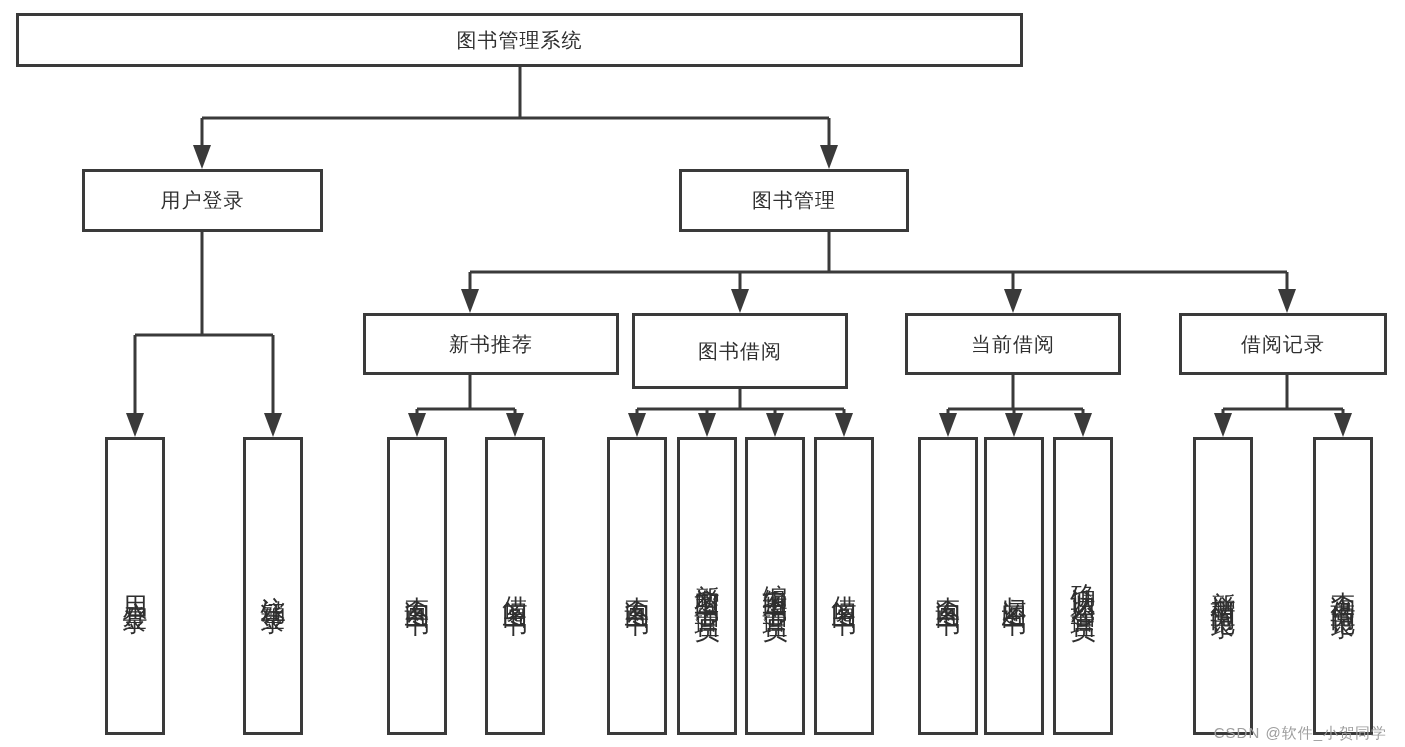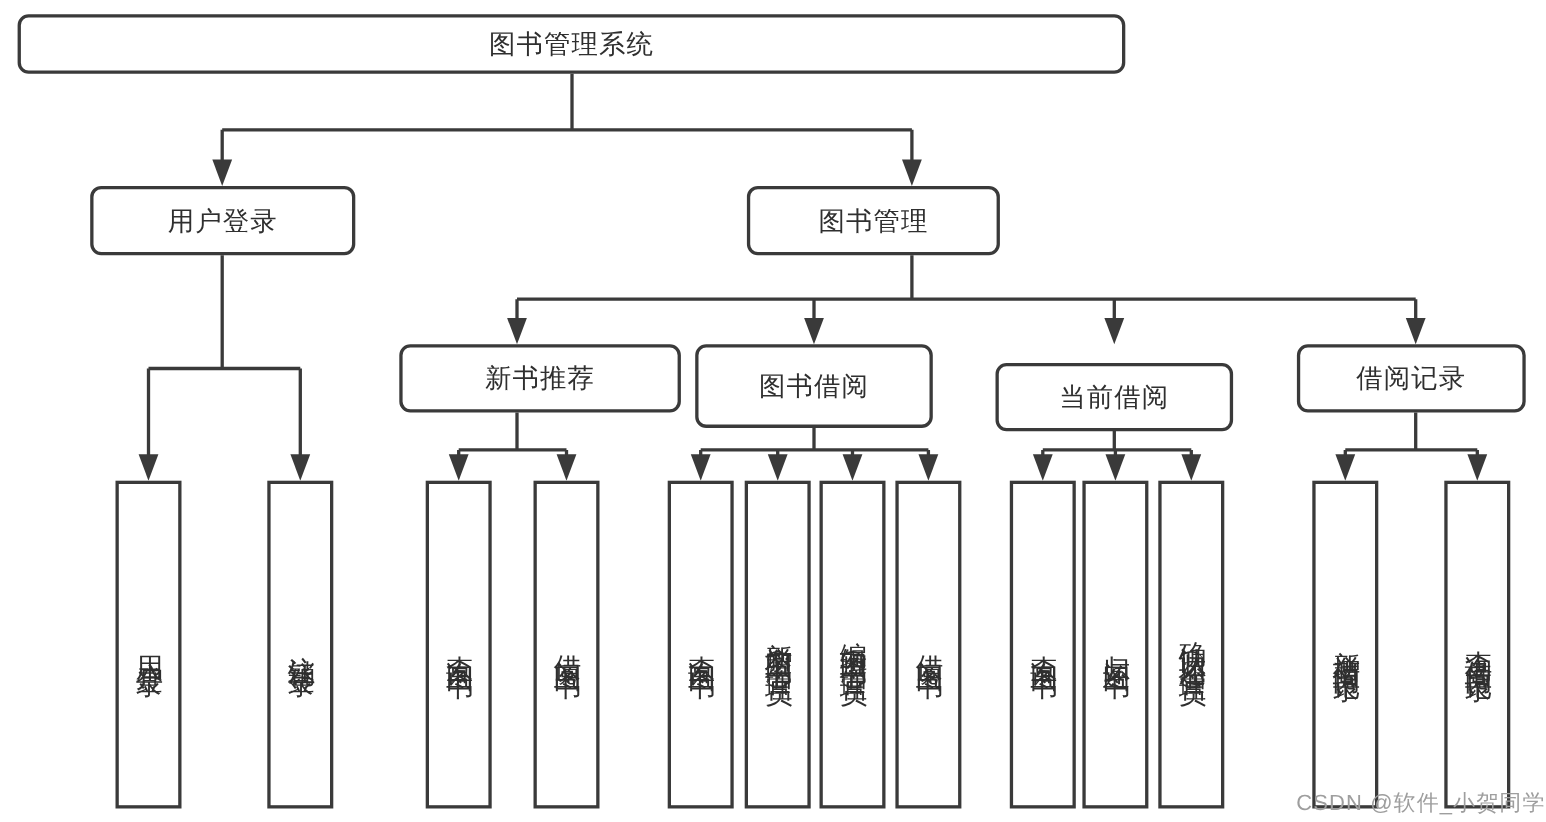--- a/index.html
+++ b/index.html
@@ -25,37 +25,36 @@
     position:absolute;
     box-sizing:border-box;
     border:3px solid var(--line);
     background:#fff;
     color:var(--text);
     display:flex;
     align-items:center;
     justify-content:center;
   }
   .box.h{
-    font-size:24px;
+    font-size:20px;
     letter-spacing:1px;
     white-space:nowrap;
-    border-radius:10px;
   }
   .box.v{
     writing-mode:vertical-rl;
     text-orientation:mixed;
     font-size:25px;
     letter-spacing:5px;
     line-height:1.0;
   }
   .watermark{
     position:absolute;
-    right:0;
+    right:18px;
     bottom:4px;
-    font-size:20px;
+    font-size:15px;
     color:var(--watermark);
     letter-spacing:1px;
     white-space:nowrap;
   }
 </style>
 </head>
 <body>
 
 <div class="stage">
 
@@ -95,21 +94,21 @@
     <polygon points="1334,413 1352,413 1343,437"></polygon>
   </svg>
 
   <div class="box h" style="left:16px;top:13px;width:1007px;height:54px">图书管理系统</div>
 
   <div class="box h" style="left:82px;top:169px;width:241px;height:63px">用户登录</div>
   <div class="box h" style="left:679px;top:169px;width:230px;height:63px">图书管理</div>
 
   <div class="box h" style="left:363px;top:313px;width:256px;height:62px">新书推荐</div>
   <div class="box h" style="left:632px;top:313px;width:216px;height:76px">图书借阅</div>
-  <div class="box h" style="left:905px;top:330px;width:216px;height:62px">当前借阅</div>
+  <div class="box h" style="left:905px;top:313px;width:216px;height:62px">当前借阅</div>
   <div class="box h" style="left:1179px;top:313px;width:208px;height:62px">借阅记录</div>
 
   <div class="box v" style="left:105px;top:437px;width:60px;height:298px">用户登录</div>
   <div class="box v" style="left:243px;top:437px;width:60px;height:298px">注销登录</div>
 
   <div class="box v" style="left:387px;top:437px;width:60px;height:298px">查询图书</div>
   <div class="box v" style="left:485px;top:437px;width:60px;height:298px">借阅图书</div>
 
   <div class="box v" style="left:607px;top:437px;width:60px;height:298px">查询图书</div>
   <div class="box v" style="left:677px;top:437px;width:60px;height:298px">新增图书（管理员）</div>

